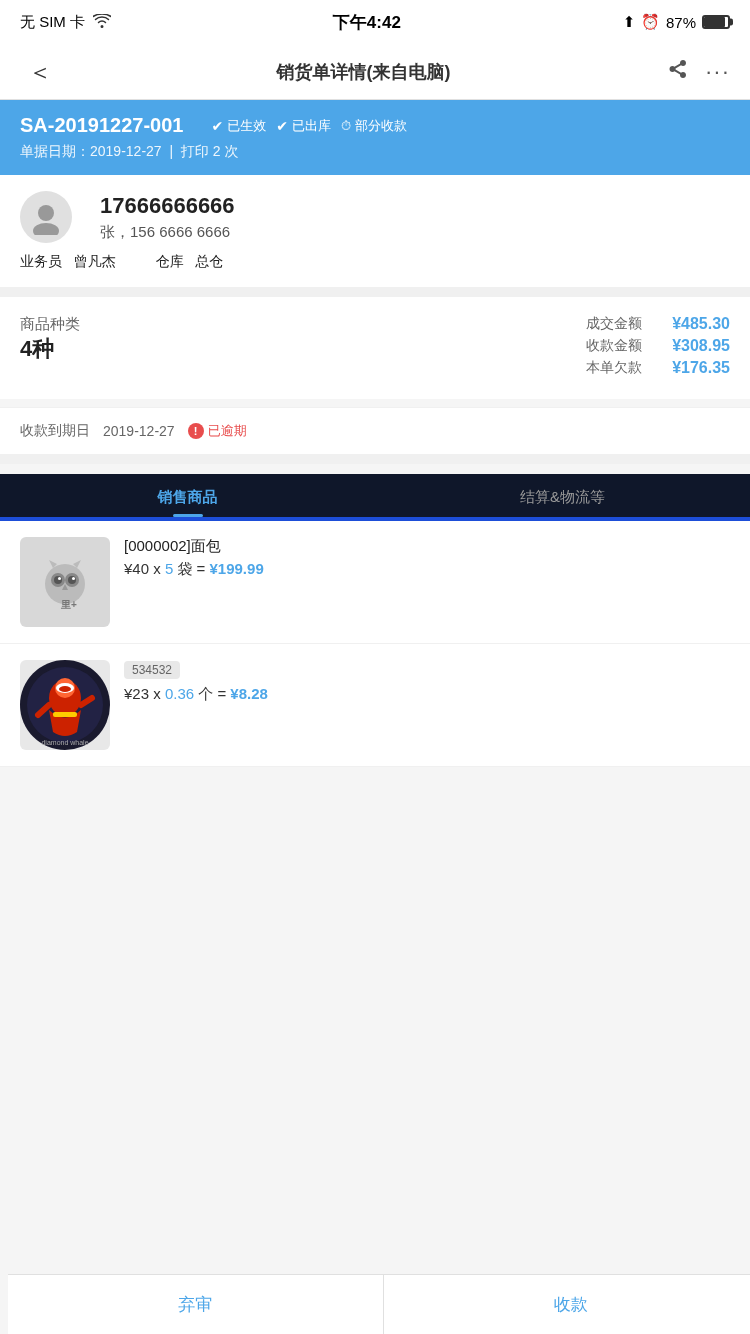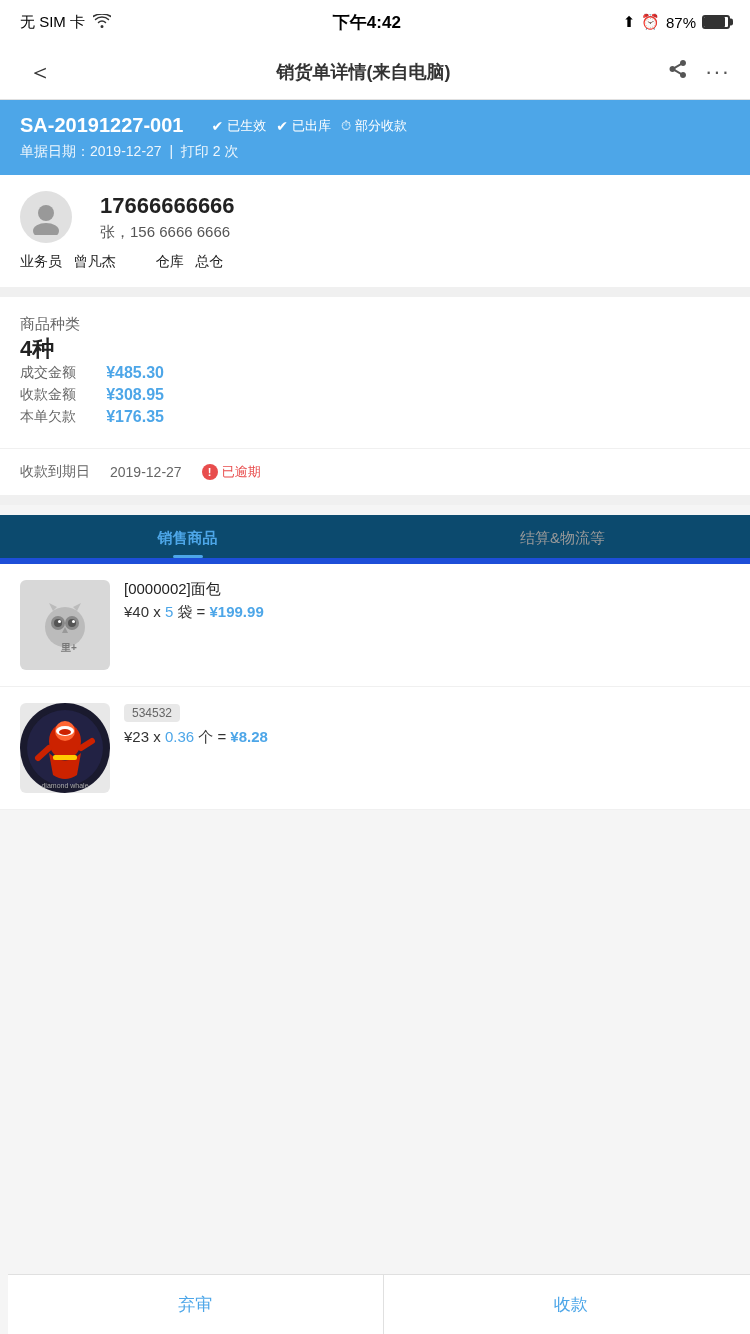--- a/index.html
+++ b/index.html
@@ -165,21 +165,20 @@
 
     
     .stats-section {
       background: #fff;
       padding: 18px 20px;
     }
     .stats-row {
       display: flex;
       justify-content: space-between;
       align-items: flex-start;
-      flex-direction: column;
     }
     .stats-left .stats-title {
       font-size: 15px;
       color: #666;
     }
     .stats-left .stats-value {
       font-size: 22px;
       font-weight: 600;
       color: #222;
     }
@@ -204,23 +203,23 @@
       min-width: 80px;
       text-align: right;
     }
 
     
     .payment-due {
       background: #fff;
       padding: 14px 20px;
       display: flex;
       align-items: center;
-      gap: 20px;
+      gap: 13px;
       border-top: 1px solid #f0f0f0;
-      margin-top: 0;
+      margin-top: 8px;
     }
     .payment-due-text {
       font-size: 14px;
       color: #666;
     }
     .overdue-badge {
       display: flex;
       align-items: center;
       gap: 4px;
       font-size: 13px;
@@ -235,24 +234,24 @@
       color: #fff;
       display: inline-flex;
       align-items: center;
       justify-content: center;
       font-size: 11px;
       font-weight: 700;
     }
 
     
     .tab-bar {
-      background: #0c4a6e;
+      background: #0f172a;
       display: flex;
       margin-top: 10px;
-      border-bottom: 6px solid #1d4ed8;
+      border-bottom: 4px solid #1d4ed8;
     }
     .tab-item {
       flex: 1;
       text-align: center;
       padding: 14px 0 10px;
       font-size: 15px;
       color: #999;
       cursor: pointer;
       position: relative;
     }

